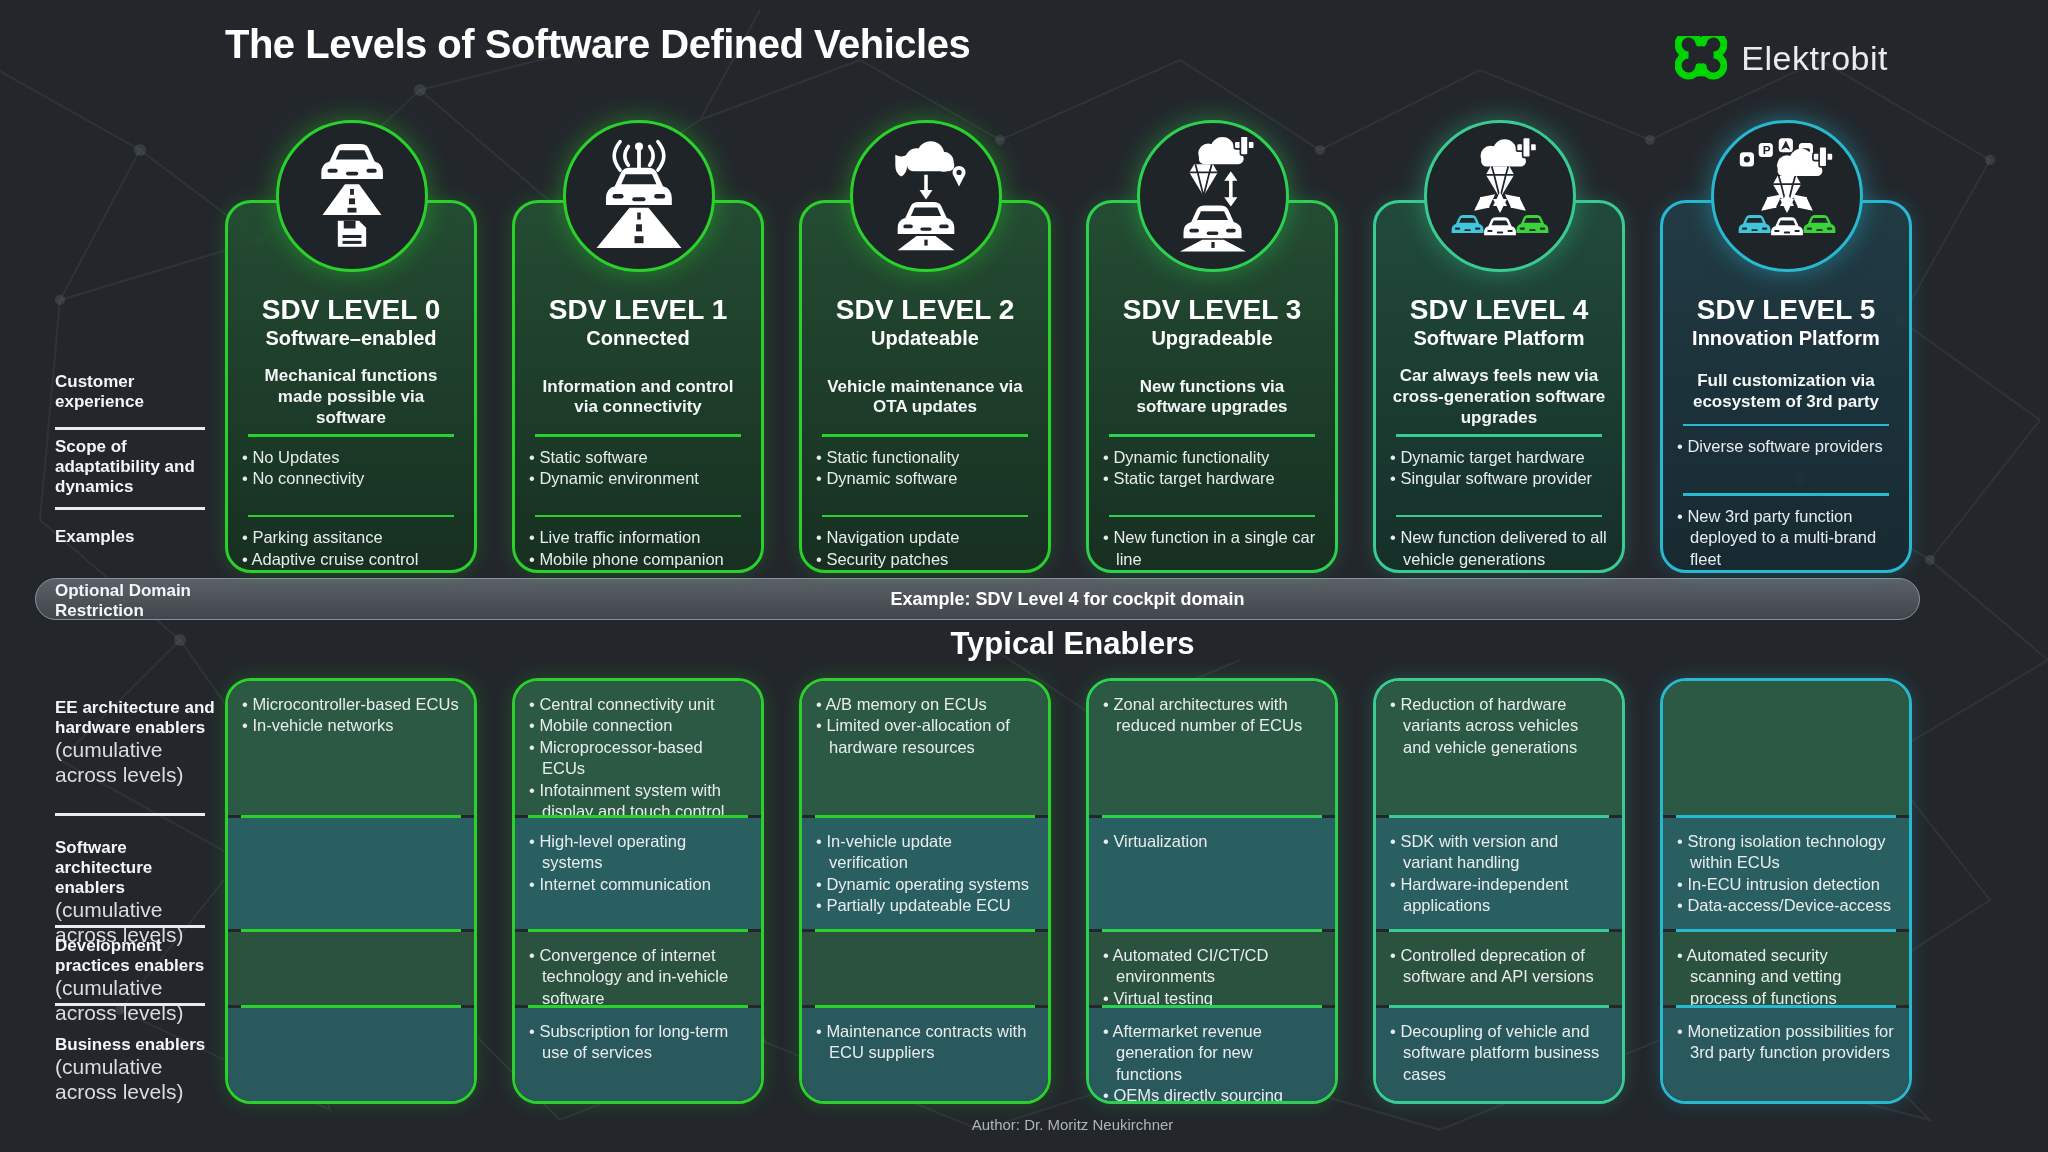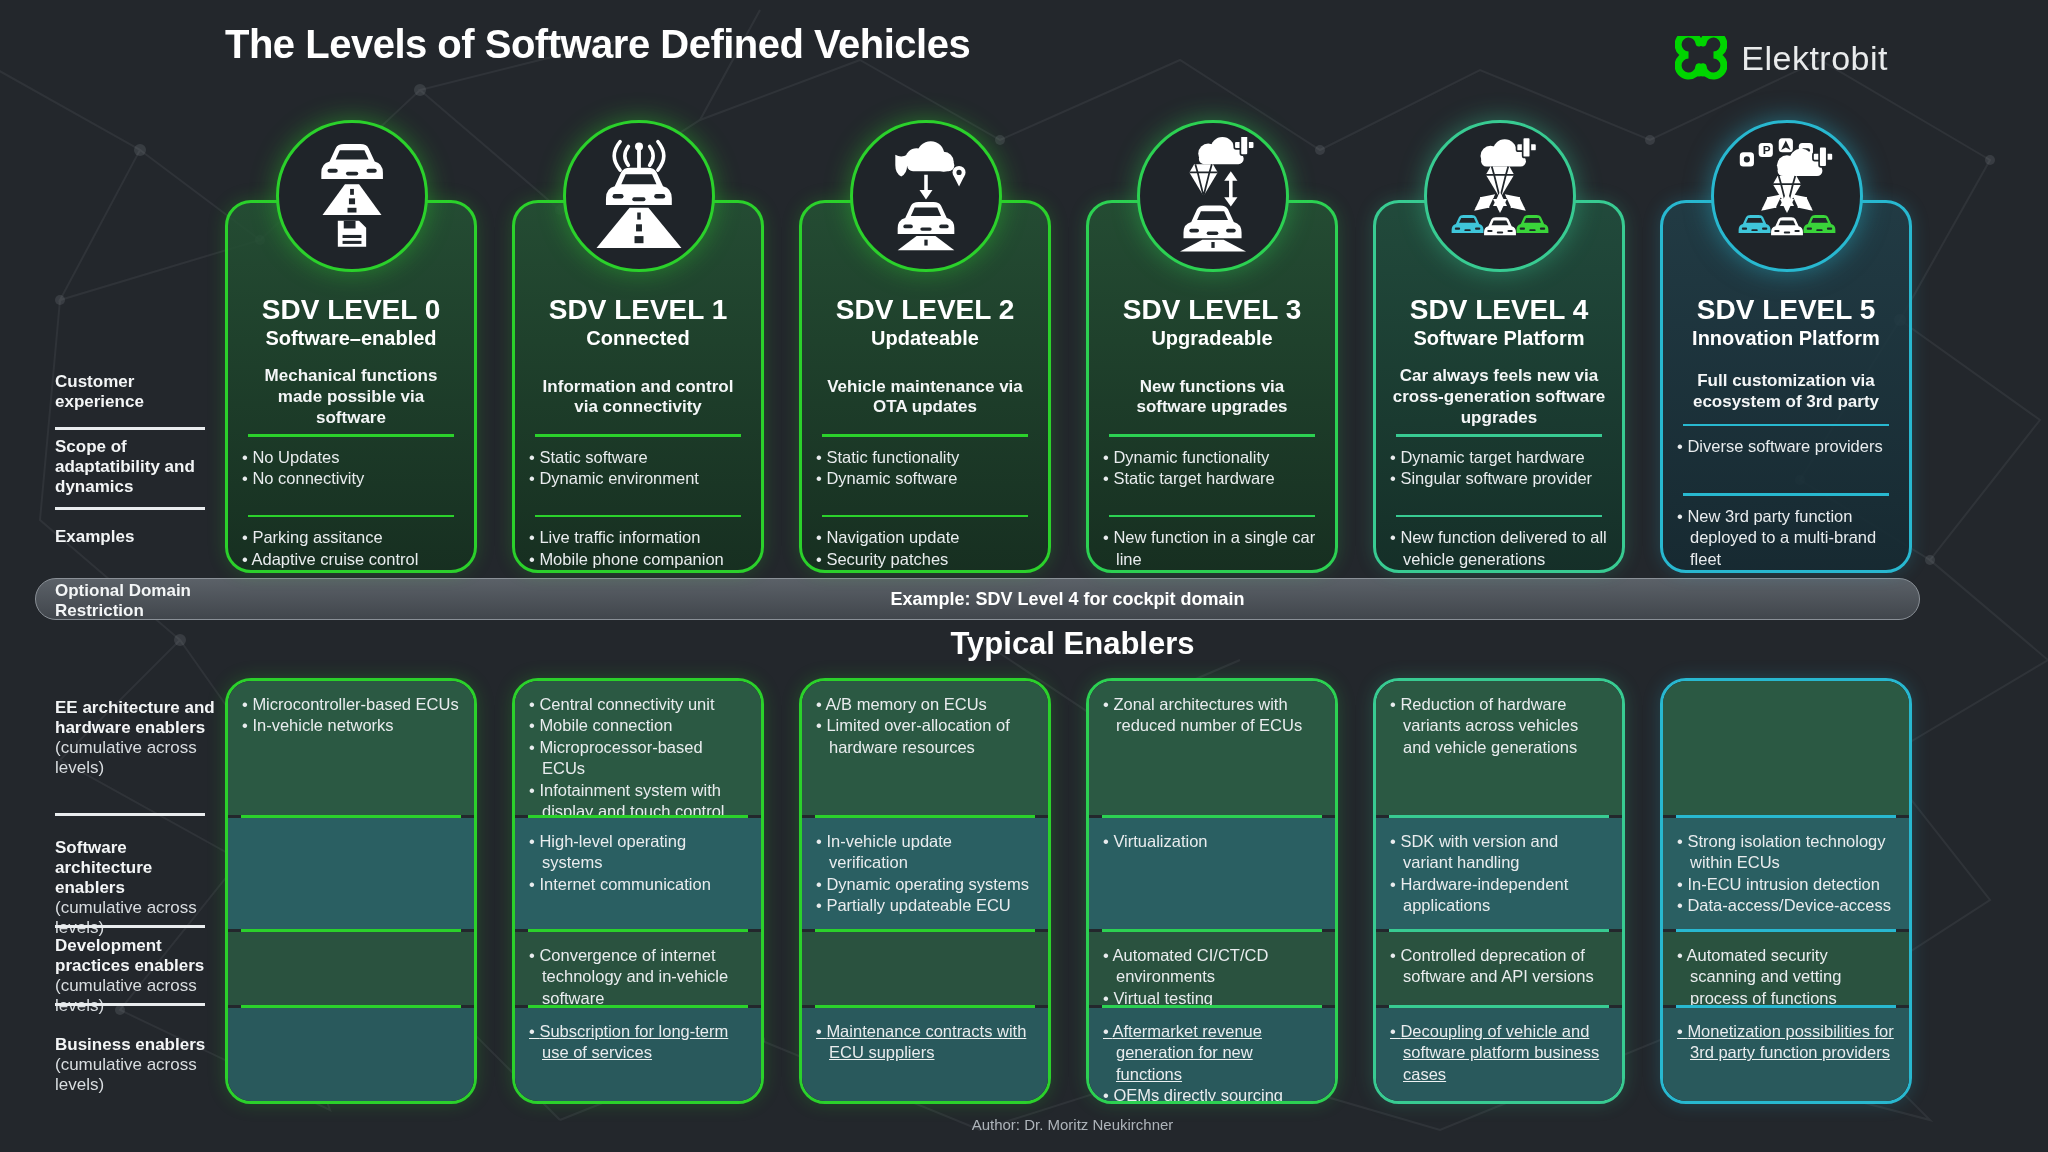--- a/index.html
+++ b/index.html
@@ -6,21 +6,21 @@
   #stage{position:relative;width:2048px;height:1152px;overflow:hidden;
          font-family:"Liberation Sans",sans-serif;color:#eef1f2;background:#23272c;}
   #net{position:absolute;inset:0;z-index:0;}
   .abs{position:absolute;}
   
   #page-title{left:225px;top:22px;font-size:40px;font-weight:800;letter-spacing:-.5px;color:#ffffff;}
   #brand{right:160px;top:36px;display:flex;align-items:center;gap:14px;}
   #brand-name{font-size:34px;font-weight:400;color:#e9ebec;letter-spacing:.5px;}
   
   .rlabel{left:55px;width:168px;font-size:17px;font-weight:700;color:#f3f5f6;line-height:1.18;z-index:4;}
-  .rnote{font-weight:400;font-size:17px;color:#d9dde0;}
+  .rnote{font-weight:400;font-size:21px;color:#d9dde0;}
   .rdiv{left:55px;width:150px;height:2.5px;background:#e9ecee;z-index:4;}
   
   #pill{left:35px;top:578px;width:1885px;height:42px;border-radius:21px;z-index:2;
         background:linear-gradient(180deg,#5b6168,#41464c);border:1.5px solid #8a9097;box-sizing:border-box;}
   #pill-text{position:absolute;left:190px;right:10px;top:0;height:100%;display:flex;align-items:center;justify-content:center;
         font-size:18px;font-weight:700;color:#ffffff;}
   #section-title{left:225px;top:626px;width:1695px;text-align:center;font-size:31px;font-weight:800;color:#ffffff;z-index:2;}
   #author{left:225px;top:1116px;width:1695px;text-align:center;font-size:15px;color:#aeb4ba;z-index:2;}
   
   .col{position:absolute;top:0;width:256px;height:1152px;z-index:2;}
@@ -38,21 +38,21 @@
   .scopelist{height:72px;}
   ul.b{list-style:none;margin:0;padding:0;}
   ul.b li{font-size:16.5px;line-height:1.3;color:#e9ecee;padding-left:13px;text-indent:-13px;}
   ul.b li::before{content:"• ";}
   
   .enab{top:678px;height:426px;overflow:hidden;display:flex;flex-direction:column;}
   .band{box-sizing:border-box;padding:13px 14px 0;flex:none;}
   .band.ee{height:134px;background:#2b5943;}
   .band.sw{height:111px;background:#2a5f62;}
   .band.dev{height:73px;background:#2a523f;}
-  .band.biz{flex:1;background:#29595c;text-decoration:underline;}
+  .band.biz{flex:1;background:#29595c;}
   .bsep{height:3px;margin:0 13px;background:var(--ac);flex:none;}
 </style>
 </head>
 <body>
 
 <div id="stage">
 
   <svg id="net" viewBox="0 0 2048 1152">
     <g stroke="#9aa0a6" stroke-width="2" opacity="0.10" fill="none">
       <path d="M-20 60 L140 150 L60 300 L260 240 L140 150 M260 240 L420 90 L560 210 L420 90 L620 40 M560 210 L700 120 L860 60 M60 300 L40 520 L180 640 L60 760 L240 860 L120 1010 L330 1110 L240 860 L420 980 L560 1120 L420 980 L180 640"></path>

